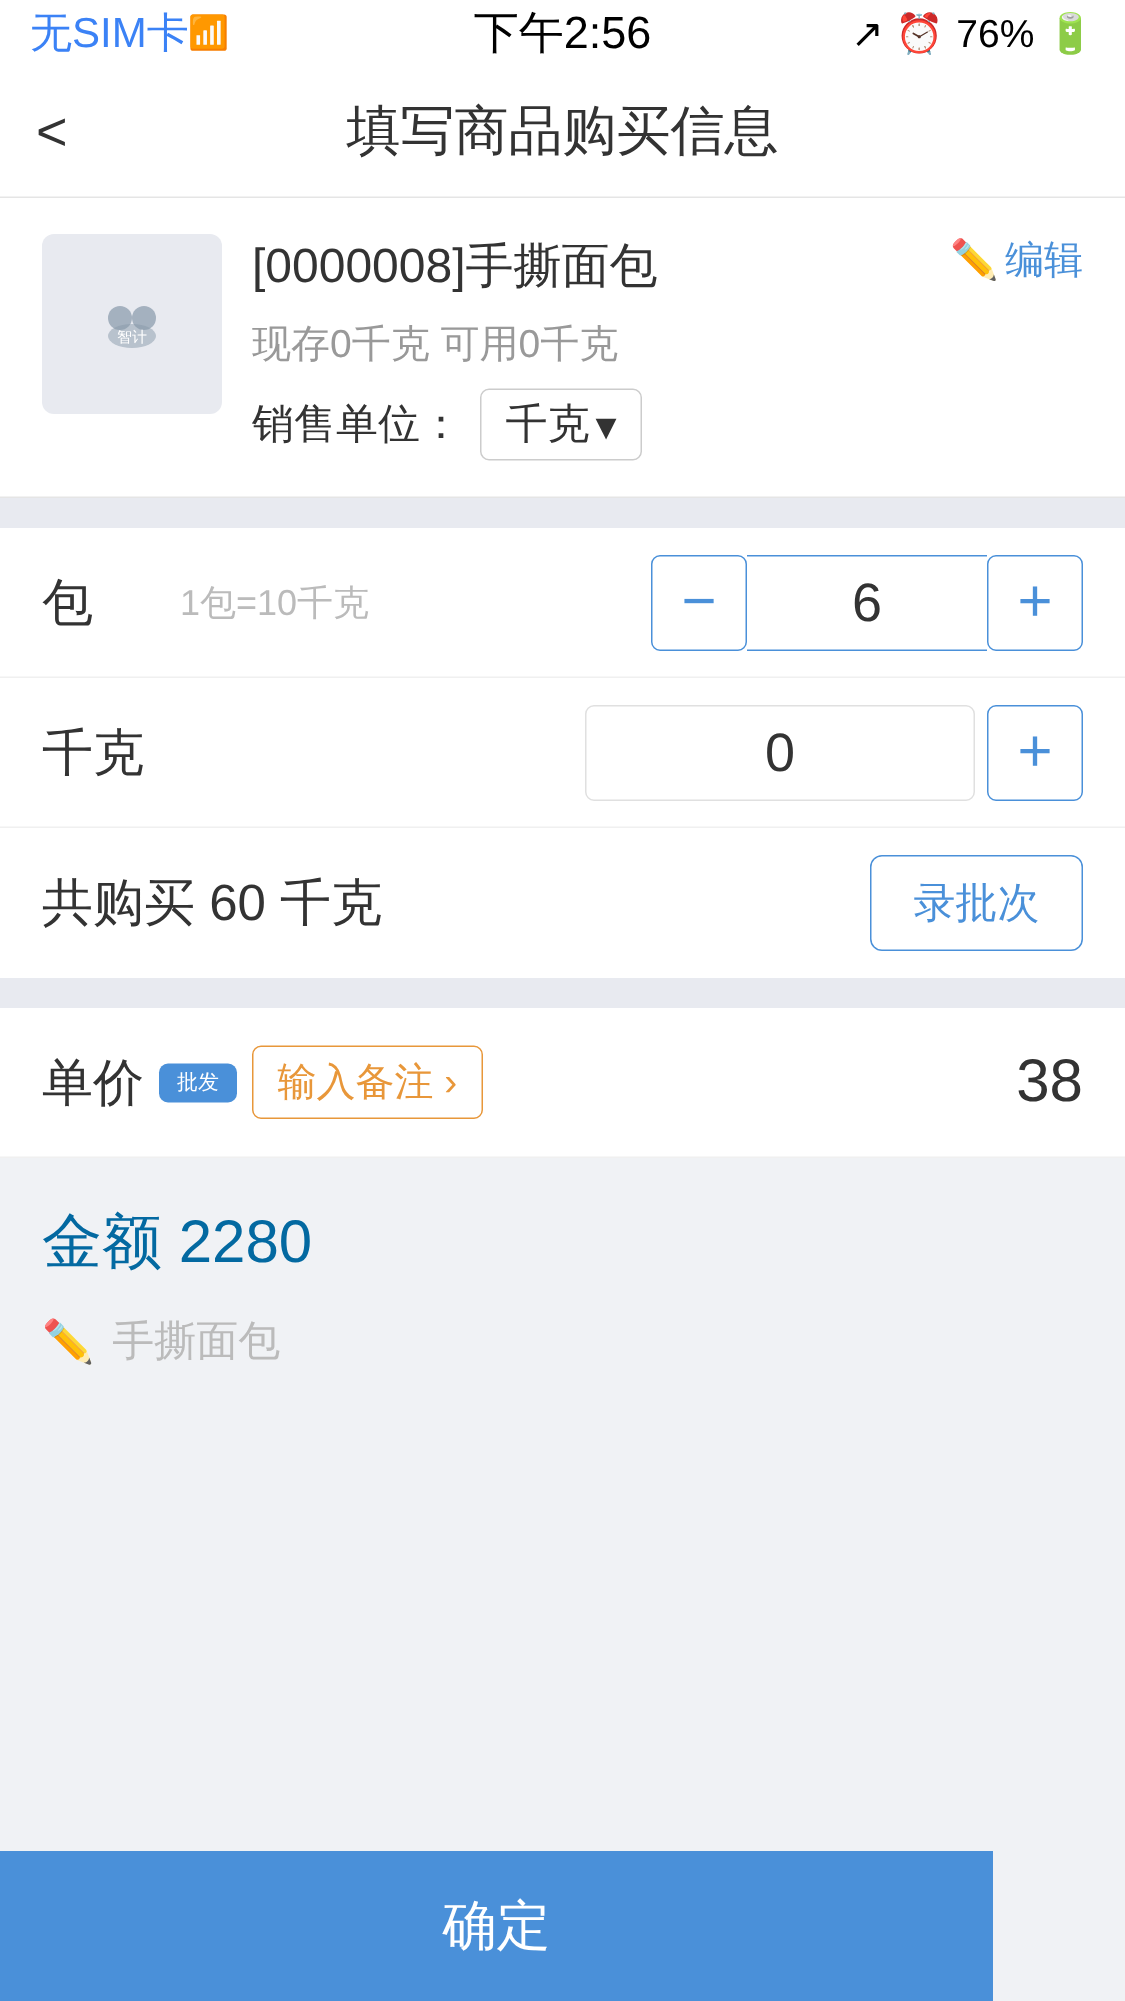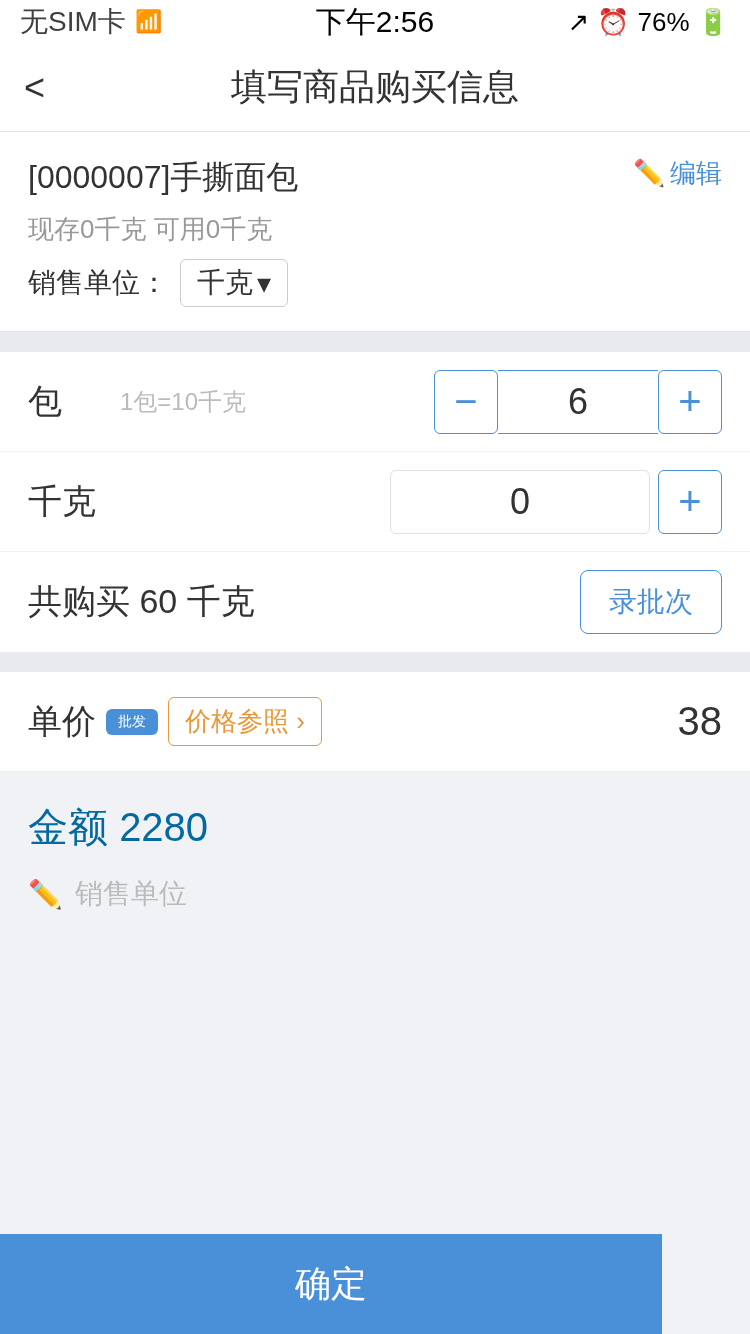--- a/index.html
+++ b/index.html
@@ -19,23 +19,22 @@
       background: #fff;
       display: flex;
       align-items: center;
       justify-content: space-between;
       padding: 0 20px;
       font-size: 28px;
     }
     .status-left {
       display: flex;
       align-items: center;
-      gap: 10px;
-      font-size: 28px;
-      color: #404040;
+      font-size: 28px;
+      color: #3b82f6;
     }
     .status-center {
       font-size: 30px;
       color: #000;
       font-weight: 500;
       position: absolute;
       left: 50%;
       transform: translateX(-50%);
     }
     .status-right {
@@ -358,23 +357,31 @@
     <span>🔋</span>
   </div>
 </div>
 
 <div class="nav-bar">
   <div class="nav-back">&lt;</div>
   <div class="nav-title">填写商品购买信息</div>
 </div>
 
 <div class="product-card">
+  <div class="product-img">
+    <svg viewBox="0 0 60 60" xmlns="http://www.w3.org/2000/svg">
+      <circle cx="22" cy="26" r="8" fill="#8899aa" opacity="0.7"></circle>
+      <circle cx="38" cy="26" r="8" fill="#8899aa" opacity="0.7"></circle>
+      <ellipse cx="30" cy="38" rx="16" ry="8" fill="#8899aa" opacity="0.5"></ellipse>
+      <text x="30" y="42" text-anchor="middle" font-size="10" fill="#fff">智计</text>
+    </svg>
+  </div>
   <div class="product-info">
     <div class="product-top-row">
-      <div class="product-name">[0000007]手撕面包</div>
+      <div class="product-name">[0000008]手撕面包</div>
       <div class="edit-btn">
         <span>✏️</span>
         <span>编辑</span>
       </div>
     </div>
     <div class="product-stock">现存0千克  可用0千克</div>
     <div class="product-unit-row">
       <span>销售单位：</span>
       <div class="unit-dropdown">
         <span>千克</span>
@@ -412,28 +419,28 @@
   <div class="total-text">共购买 60 千克</div>
   <div class="record-batch-btn">录批次</div>
 </div>
 
 <div class="separator"></div>
 
 <div class="price-section">
   <div class="price-row">
     <span class="price-label">单价</span>
     <span class="price-tag-batch">批发</span>
-    <div class="price-ref-btn">价格参照 ›</div>
+    <div class="price-ref-btn">输入备注 ›</div>
     <div class="price-value">38</div>
   </div>
 </div>
 
 <div class="amount-section">
   <div class="amount-row"><span>金额</span> <span>2280</span></div>
   <div class="note-row">
     <span class="note-icon">✏️</span>
-    <span>销售单位</span>
+    <span>手撕面包</span>
   </div>
 </div>
 
 <div class="empty-area"></div>
 
 <div class="confirm-btn">确定</div>
 
 </body></html>

